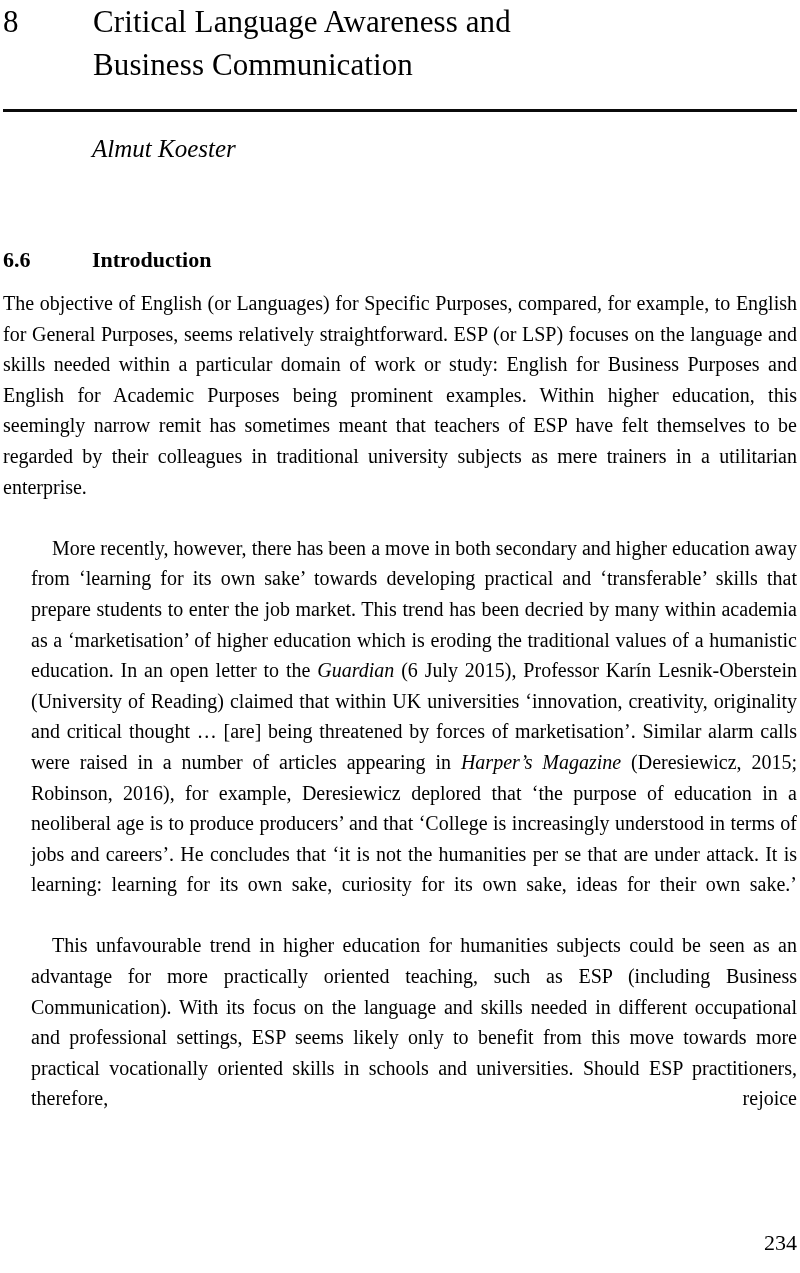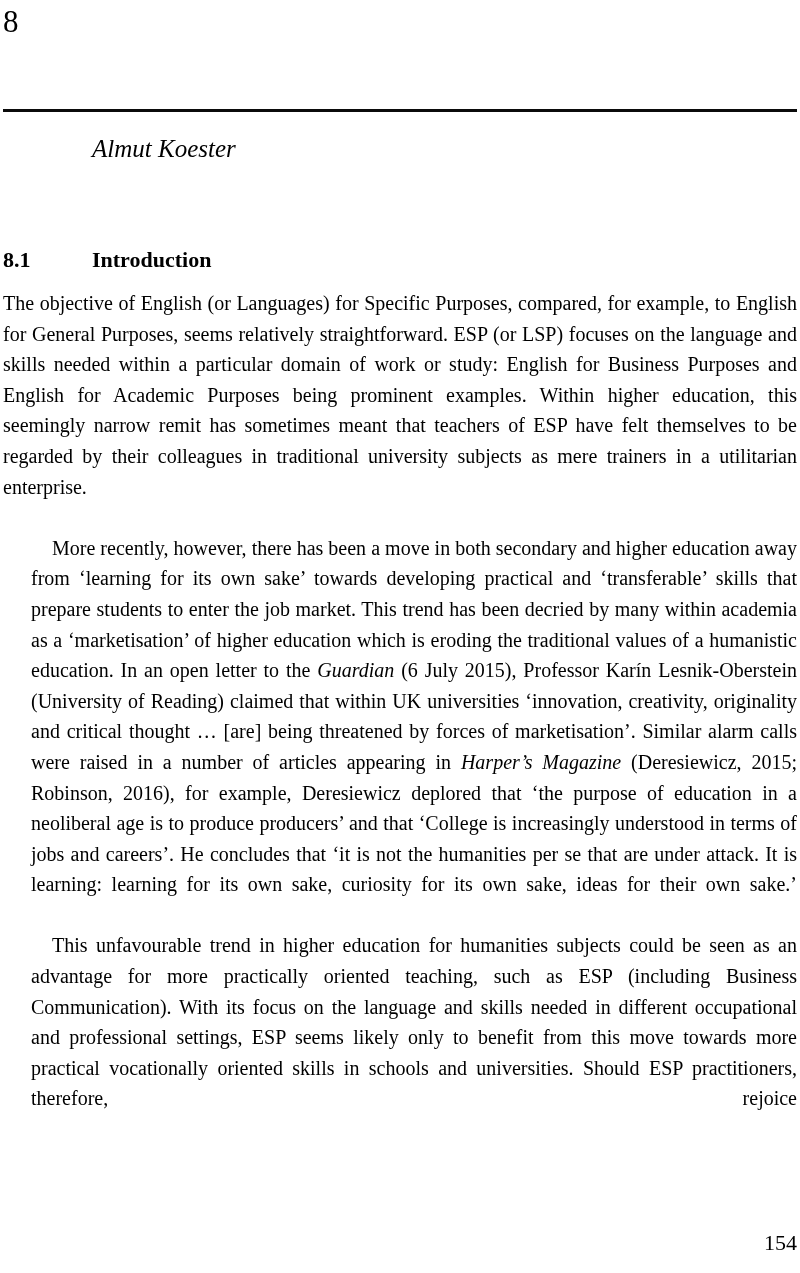--- a/index.html
+++ b/index.html
@@ -133,36 +133,40 @@
     text-align: right;
   }
 </style>
 </head>
 <body>
 
 <div class="page">
 
   <div class="chapter-header">
     <div class="chapter-number">8</div>
+    <div class="chapter-title">
+      <span class="title-line">Critical Language Awareness and</span>
+      <span class="title-line">Business Communication</span>
+    </div>
   </div>
 
   <hr class="header-rule">
 
   <div class="author">Almut Koester</div>
 
   <div class="section-heading">
-    <span class="section-number">8.1</span>
+    <span class="section-number">6.6</span>
     <span class="section-title">Introduction</span>
   </div>
 
   <div class="body-text">
 
     <p><span>The objective of English (or Languages) for Specific Purposes, compared, for example, to English for General Purposes, seems relatively straightforward. ESP (or LSP) focuses on the language and skills needed within a particular domain of work or study: English for Business Purposes and English for Academic Purposes being prominent examples. Within higher education, this seemingly narrow remit has sometimes meant that teachers of ESP have felt themselves to be regarded by their colleagues in traditional university subjects as mere trainers in a utilitarian enterprise.</span></p>
 
     <p class="indent"><span>More recently, however, there has been a move in both secondary and higher education away from ‘learning for its own sake’ towards developing practical and ‘transferable’ skills that prepare students to enter the job market. This trend has been decried by many within academia as a ‘marketisation’ of higher education which is eroding the traditional values of a humanistic education. In an open letter to the </span><span class="ital">Guardian</span><span> (6 July 2015), Professor Karín Lesnik-Oberstein (University of Reading) claimed that within UK universities ‘innovation, creativity, originality and critical thought … [are] being threatened by forces of marketisation’. Similar alarm calls were raised in a number of articles appearing in </span><span class="ital">Harper’s Magazine</span><span> (Deresiewicz, 2015; Robinson, 2016), for example, Deresiewicz deplored that ‘the purpose of education in a neoliberal age is to produce producers’ and that ‘College is increasingly understood in terms of jobs and careers’. He concludes that ‘it is not the humanities per se that are under attack. It is learning: learning for its own sake, curiosity for its own sake, ideas for their own sake.’</span></p>
 
     <p class="indent"><span>This unfavourable trend in higher education for humanities subjects could be seen as an advantage for more practically oriented teaching, such as ESP (including Business Communication). With its focus on the language and skills needed in different occupational and professional settings, ESP seems likely only to benefit from this move towards more practical vocationally oriented skills in schools and universities. Should ESP practitioners, therefore, rejoice</span></p>
 
   </div>
 
-  <div class="page-number">154</div>
+  <div class="page-number">234</div>
 
 </div>
 
 </body></html>

